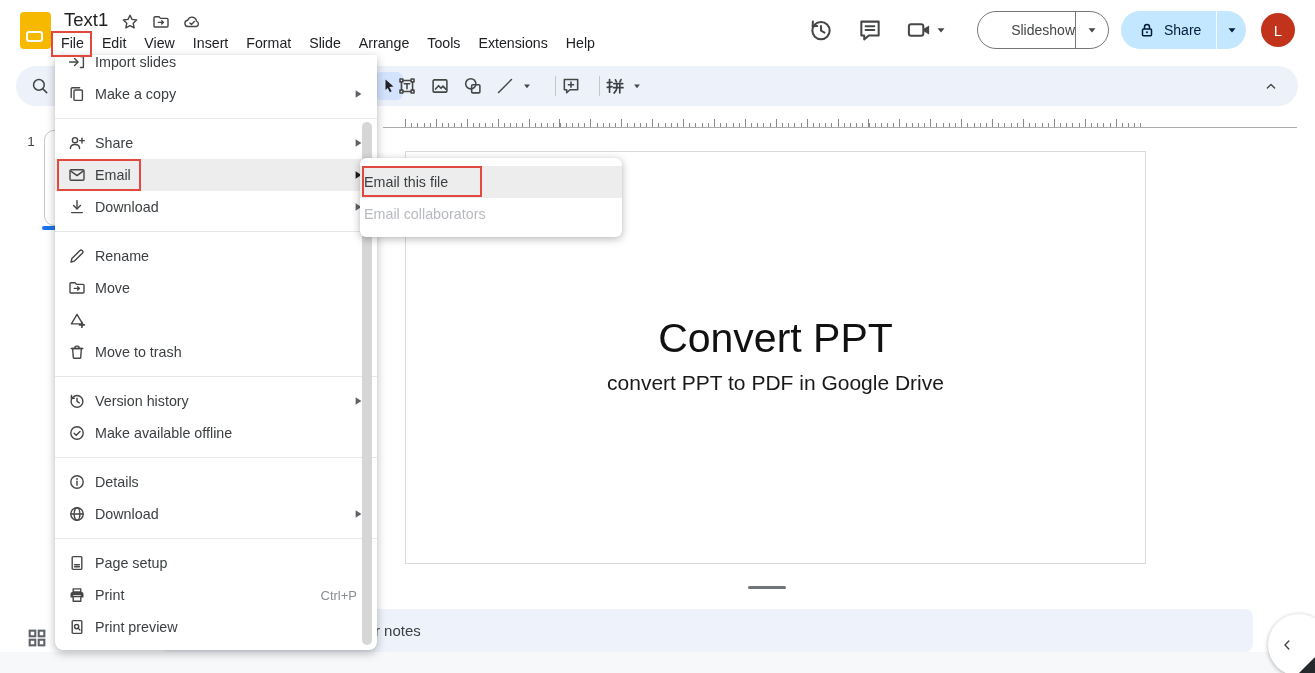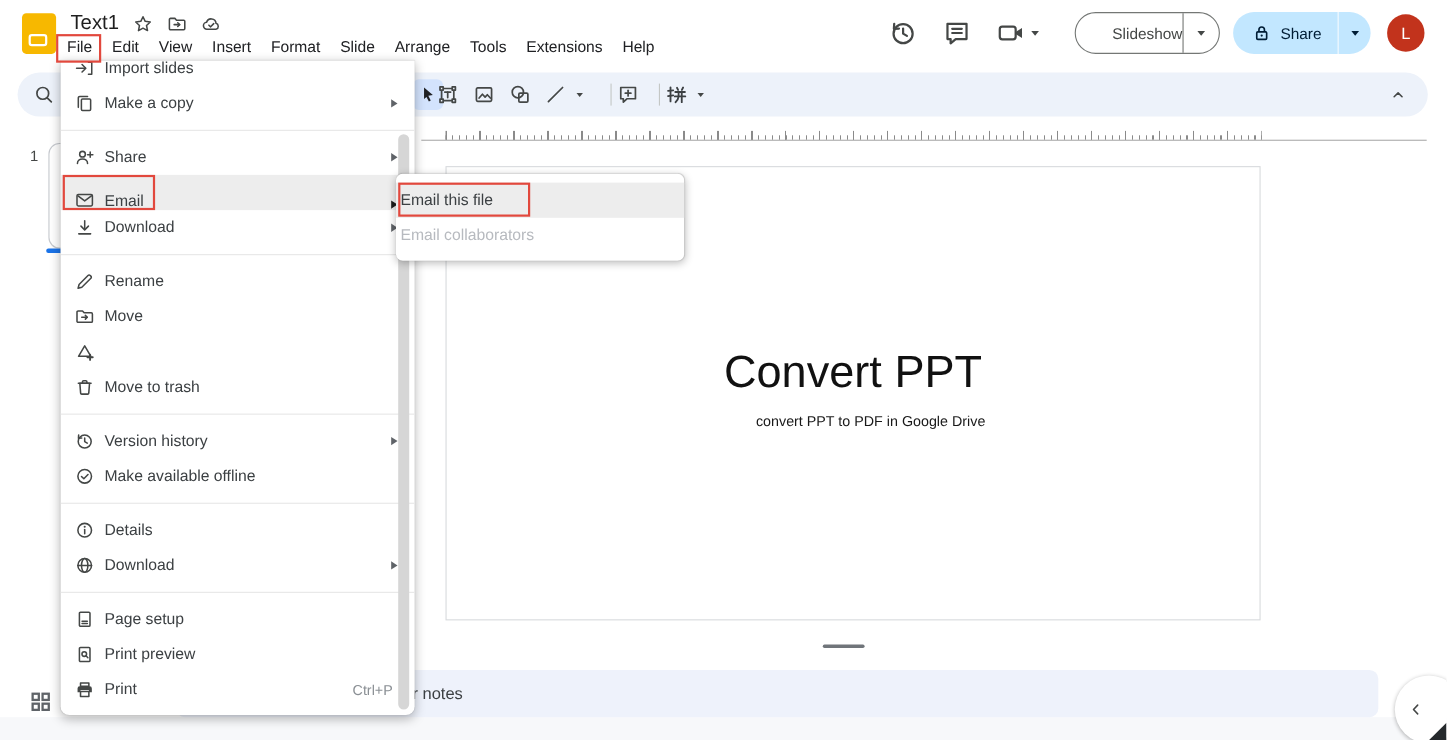--- a/index.html
+++ b/index.html
@@ -40,38 +40,38 @@
 
   
   .ruler-line { left:383px; top:127px; width:914px; height:1px; background:#ababab; }
   .ticks { left:405px; top:119px; width:742px; height:8px; }
   .ticks .small { position:absolute; bottom:0; width:100%; height:4px;
      background:repeating-linear-gradient(to right,#8a8a8a 0 1px,transparent 1px 6.18px); }
   .ticks .tall { position:absolute; bottom:0; width:100%; height:8px;
      background:repeating-linear-gradient(to right,#8a8a8a 0 1px,transparent 1px 30.9px); }
   .page { left:405px; top:151px; width:741px; height:413px; background:#fff; border:1px solid #d8dadd; }
   .page-title { position:absolute; left:0; top:156px; width:100%; height:60px; line-height:60px; text-align:center; font-size:41px; color:#111; cursor:text; }
-  .page-sub { position:absolute; left:16px; top:216px; width:100%; height:30px; line-height:30px; text-align:center; font-size:13px; color:#191919; cursor:text; }
+  .page-sub { position:absolute; left:0; top:216px; width:100%; height:30px; line-height:30px; text-align:center; font-size:21px; color:#191919; cursor:text; }
   .drag-handle { left:748px; top:586px; width:38px; height:3px; background:#70757a; border-radius:3px; cursor:row-resize; }
 
   
   .bottom-strip { left:0; top:652px; width:1315px; height:21px; background:#f7f8fa; }
   .notes-bar { left:160px; top:609px; width:1093px; height:43px; background:#eef2fb; border-radius:8px; cursor:text; }
   .notes-text { position:absolute; left:84px; top:0; height:43px; line-height:43px; font-size:15px; color:#3c4043; white-space:nowrap; }
   .grid-btn { left:26px; top:627px; width:22px; height:22px; cursor:pointer; }
   .panel-toggle { left:1268px; top:614px; width:62px; height:62px; border-radius:50%; background:#fff; box-shadow:0 1px 4px rgba(0,0,0,.3); cursor:pointer; }
   .panel-toggle svg { position:absolute; left:10px; top:22px; }
   .corner-wedge { right:0; bottom:0; width:0; height:0; border-bottom:16px solid #25292c; border-left:16px solid transparent; }
 
   
   .menu-panel { left:55px; top:55px; width:322px; height:595px; background:#fff; border-radius:0 0 8px 8px;
      box-shadow:0 3px 10px rgba(0,0,0,.28), 0 0 1px rgba(0,0,0,.15); overflow:hidden; z-index:20; padding-bottom:7px; }
   .mrow { position:relative; height:32px; display:flex; align-items:center; padding:0 14px 0 13px; cursor:pointer; }
   .mrow.clip { margin-top:-9px; }
-  .mrow.hl { background:#ededed;align-items:flex-end; }
+  .mrow.hl { background:#ededed; }
   .mrow .mi { width:18px; height:18px; margin-right:9px; flex:none; }
   .mrow .ml { flex:1; font-size:14.3px; color:#3c4043; white-space:nowrap; }
   .mrow .msc { font-size:13px; color:#8a8f94; margin-right:6px; }
   .mrow .arr { width:10px; height:10px; flex:none; }
   .mdivider { height:1px; background:#e7e7e7; margin:8px 0; }
   .scroll-thumb { position:absolute; right:5px; top:67px; width:10px; height:523px; background:#d6d6d6; border-radius:6px; cursor:pointer; }
 
   
   .submenu { left:360px; top:158px; width:262px; height:79px; background:#fff; border-radius:6px;
      box-shadow:0 2px 8px rgba(0,0,0,.28), 0 0 1px rgba(0,0,0,.15); z-index:30; padding-top:8px; }
@@ -461,37 +461,37 @@
           <rect x="4.2" y="2.6" width="9.6" height="12.8" rx="1"></rect>
           <line x1="6.6" y1="10.8" x2="11.4" y2="10.8"></line>
           <line x1="6.6" y1="12.8" x2="11.4" y2="12.8"></line>
         </svg>
       </span>
       <span class="ml">Page setup</span>
     </div>
     <div class="mrow">
       <span class="mi">
         <svg width="18" height="18" viewBox="0 0 18 18" fill="none" stroke="#444746" stroke-width="1.4" stroke-linecap="round" stroke-linejoin="round">
+          <rect x="5.2" y="2.9" width="7.6" height="3"></rect>
+          <path d="M4.4 5.9h9.2a1.9 1.9 0 0 1 1.9 1.9v3.6h-2.7V9.2H5.2v2.2H2.5V7.8a1.9 1.9 0 0 1 1.9-1.9z" fill="#444746" stroke="none"></path>
+          <rect x="5.2" y="10.6" width="7.6" height="4.6" fill="#fff"></rect>
+        </svg>
+      </span>
+      <span class="ml">Print</span>
+      <span class="msc">Ctrl+P</span>
+    </div>
+    <div class="mrow">
+      <span class="mi">
+        <svg width="18" height="18" viewBox="0 0 18 18" fill="none" stroke="#444746" stroke-width="1.4" stroke-linecap="round" stroke-linejoin="round">
           <rect x="4.2" y="2.6" width="9.6" height="12.8" rx="1"></rect>
           <circle cx="8.6" cy="8.6" r="2.1"></circle>
           <line x1="10.2" y1="10.2" x2="11.9" y2="11.9"></line>
         </svg>
       </span>
       <span class="ml">Print preview</span>
-    </div>
-    <div class="mrow">
-      <span class="mi">
-        <svg width="18" height="18" viewBox="0 0 18 18" fill="none" stroke="#444746" stroke-width="1.4" stroke-linecap="round" stroke-linejoin="round">
-          <rect x="5.2" y="2.9" width="7.6" height="3"></rect>
-          <path d="M4.4 5.9h9.2a1.9 1.9 0 0 1 1.9 1.9v3.6h-2.7V9.2H5.2v2.2H2.5V7.8a1.9 1.9 0 0 1 1.9-1.9z" fill="#444746" stroke="none"></path>
-          <rect x="5.2" y="10.6" width="7.6" height="4.6" fill="#fff"></rect>
-        </svg>
-      </span>
-      <span class="ml">Print</span>
-      <span class="msc">Ctrl+P</span>
     </div>
     <div class="scroll-thumb"></div>
   </div>
 
 <div class="abs submenu" id="emailSubmenu">
     <div class="srow hl">Email this file<div class="rb-emailfile"></div></div>
     <div class="srow disabled">Email collaborators</div>
   </div>
 
 <div class="abs redbox rb-file"></div>

